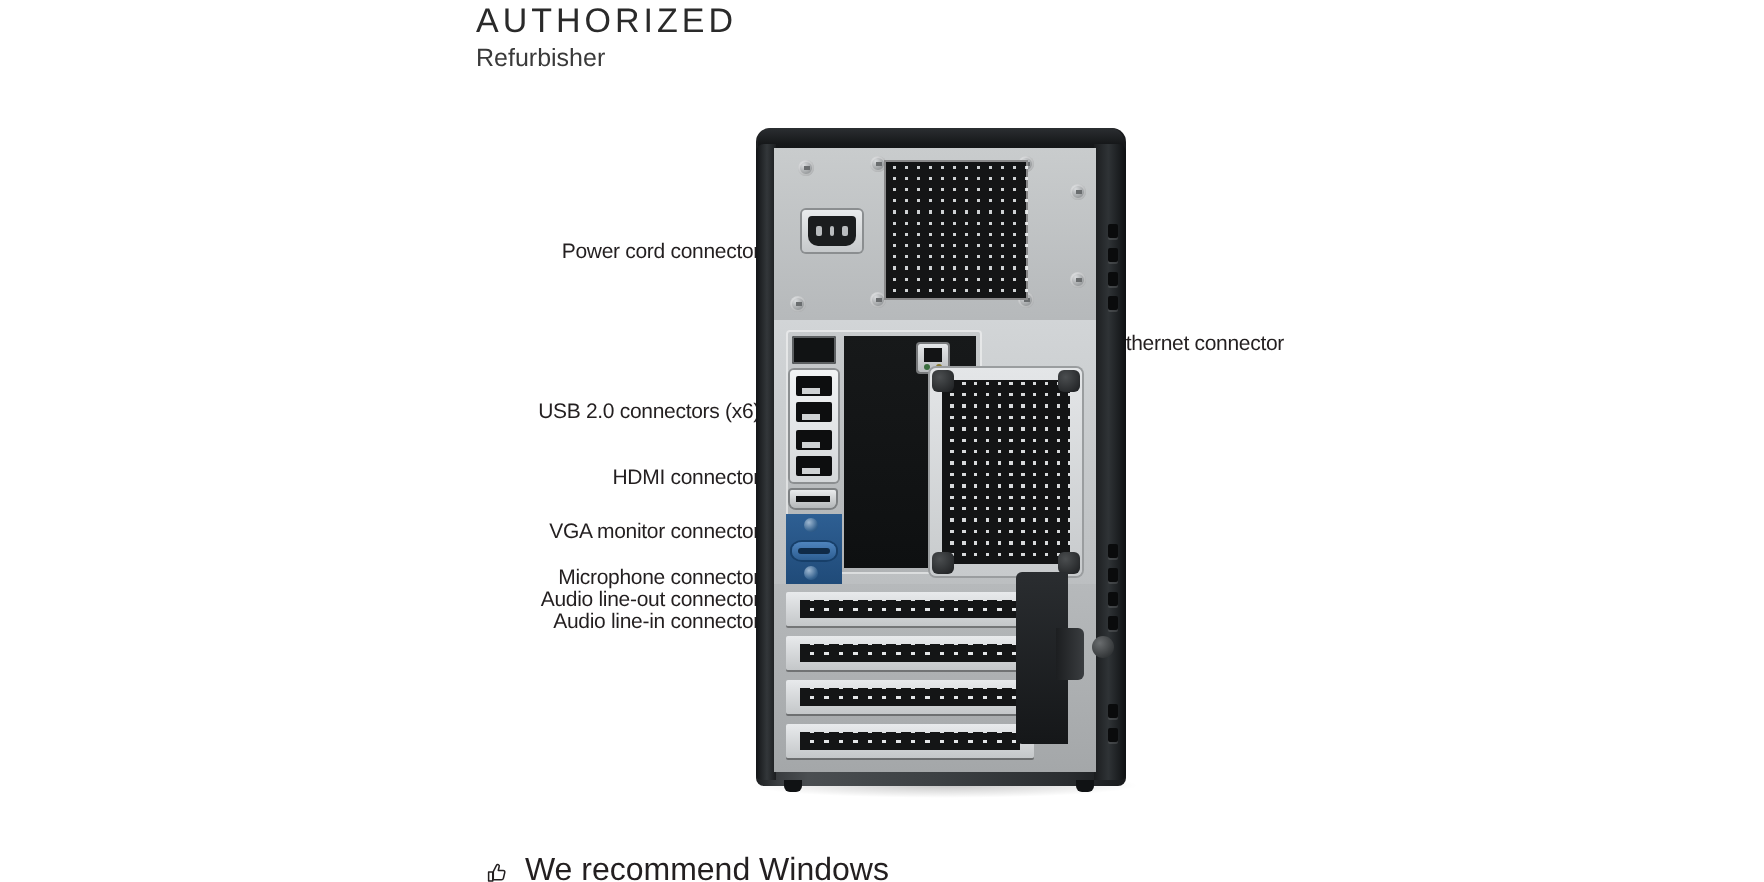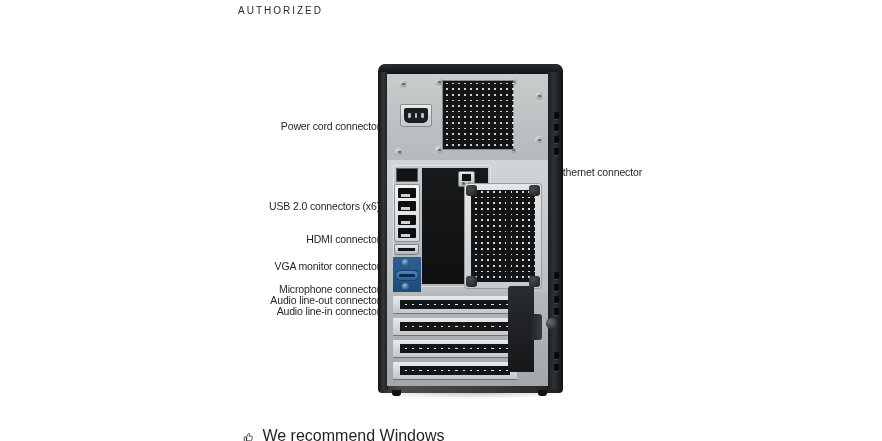--- a/index.html
+++ b/index.html
@@ -6,21 +6,21 @@
   body{
     width:882px;height:441px;background:#ffffff;
     font-family:"Liberation Sans", sans-serif;
     overflow:hidden;position:relative;
   }
   #stage{position:absolute;left:0;top:0;width:882px;height:441px;}
 
   
   .brand{position:absolute;left:238px;top:2px;width:230px;}
   .brand-ms{font-size:22px;font-weight:bold;color:#1b1b1b;letter-spacing:-0.4px;line-height:23px;}
-  .brand-auth{font-size:10px;color:#2a2a2a;letter-spacing:2.0px;line-height:17px;font-weight:500;}
+  .brand-auth{font-size:17px;color:#2a2a2a;letter-spacing:2.0px;line-height:17px;font-weight:500;}
   .brand-ref{font-size:12.5px;color:#3a3a3a;line-height:16px;margin-top:2px;}
 
   
   .lbl{position:absolute;font-size:10.5px;color:#231f20;white-space:nowrap;letter-spacing:-0.15px;}
   .lbl.r{text-align:right;transform:translateX(-100%);}
   .lead{position:absolute;background:#58585a;height:1px;}
   .lead-d{position:absolute;background:#58585a;height:1px;transform-origin:0 0;}
 
   
   .tower{position:absolute;left:378px;top:64px;width:185px;height:331px;}
@@ -151,20 +151,21 @@
   .footer{position:absolute;left:243px;top:427px;font-size:16px;color:#231f20;}
   .thumbsup{display:inline-block;vertical-align:-2px;margin-right:4px;}
 </style>
 </head>
 <body>
 
 <div id="stage">
 
   <div class="brand">
     <div class="brand-auth">AUTHORIZED</div>
+    <div class="brand-ref">Refurbisher</div>
   </div>
 
   <div class="lbl r" style="left:380px;top:120px;">Power cord connector</div>
   <div class="lbl r" style="left:380px;top:200px;">USB 2.0 connectors (x6)</div>
   <div class="lbl r" style="left:380px;top:233px;">HDMI connector</div>
   <div class="lbl r" style="left:380px;top:260px;">VGA monitor connector</div>
   <div class="lbl r" style="left:380px;top:283px;">Microphone connector</div>
   <div class="lbl r" style="left:380px;top:294px;">Audio line-out connector</div>
   <div class="lbl r" style="left:380px;top:305px;">Audio line-in connector</div>
 

